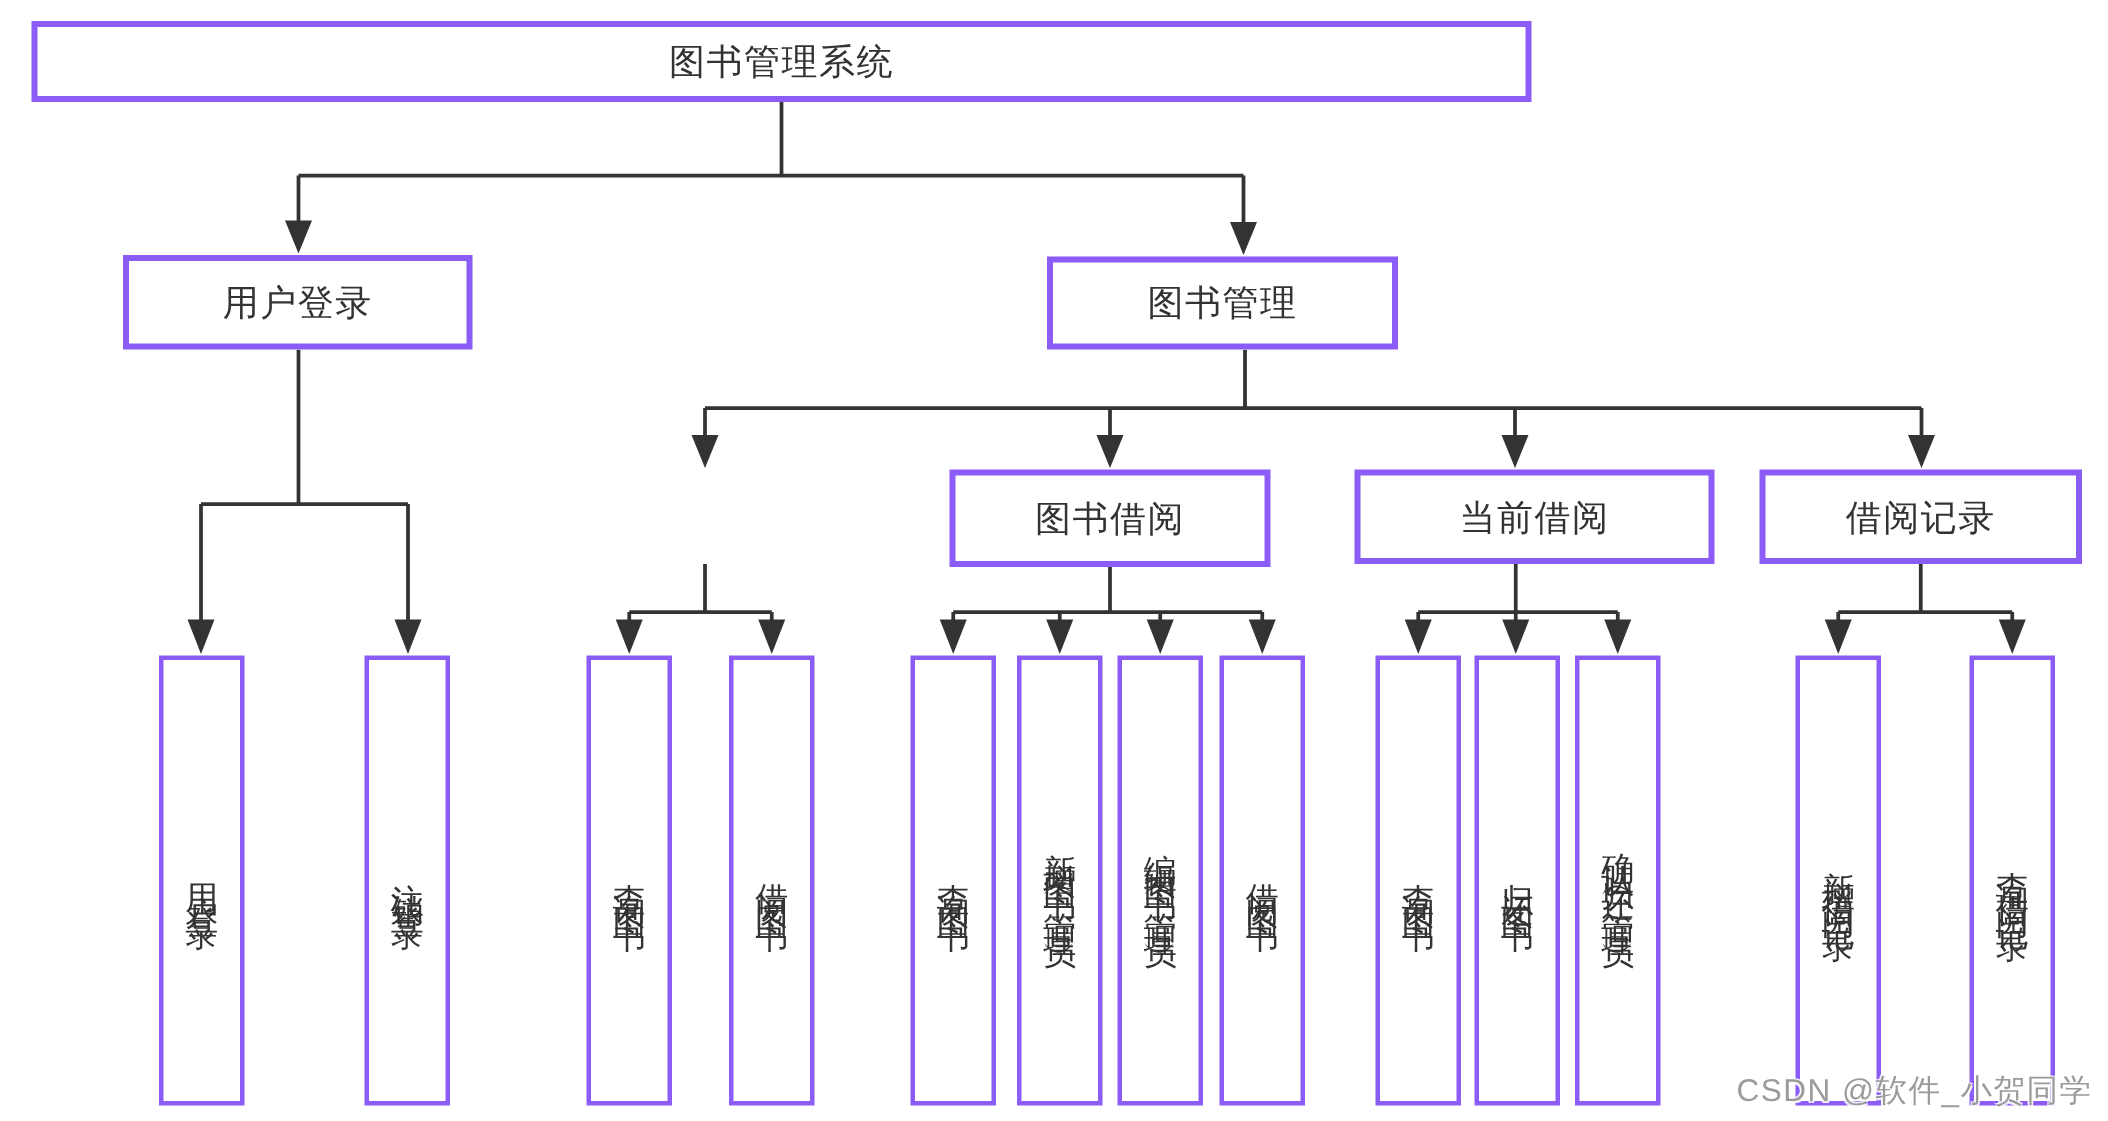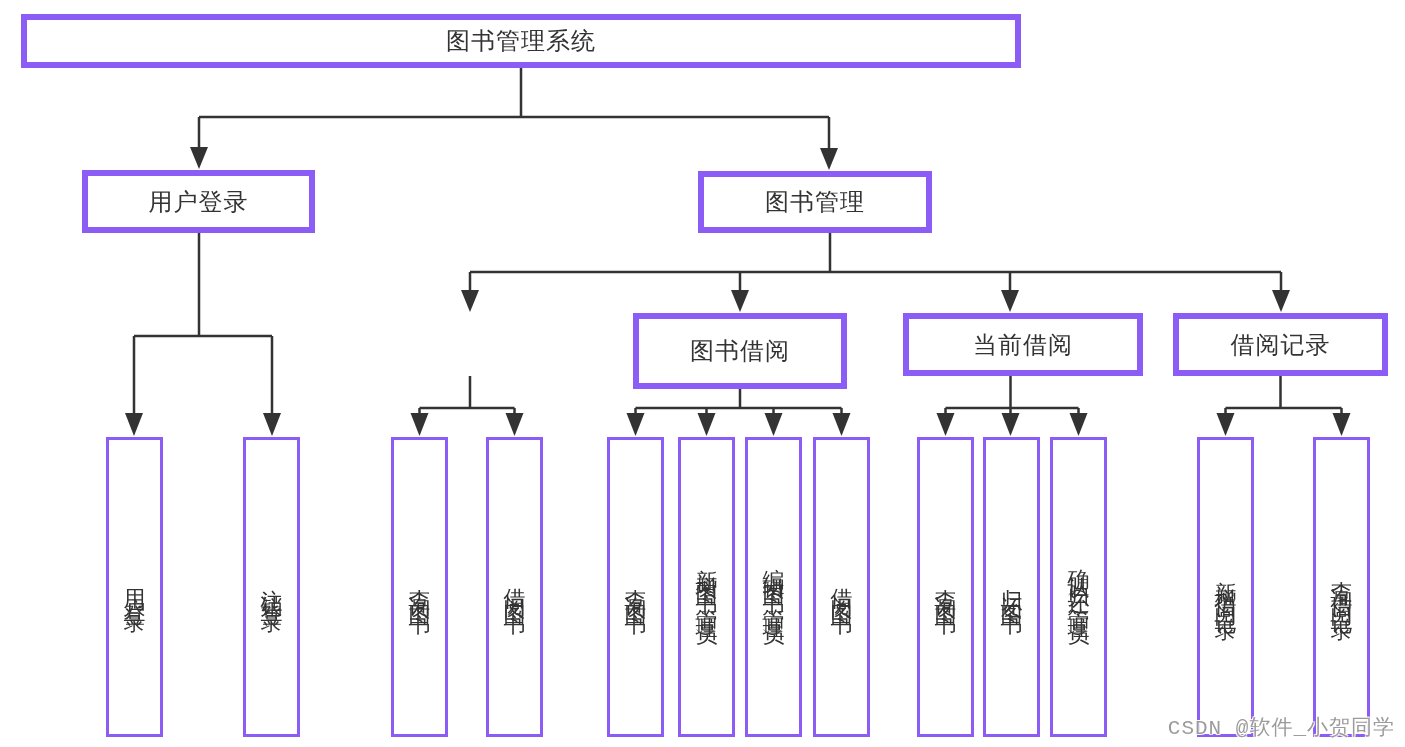--- a/index.html
+++ b/index.html
@@ -9,21 +9,21 @@
     width:1405px;height:747px;
     background:#ffffff;
     font-family:"Liberation Sans","DejaVu Sans",sans-serif;
     overflow:hidden;
   }
   .connectors{position:absolute;left:0;top:0;width:1405px;height:747px;}
   .box{
     position:absolute;
     box-sizing:border-box;
     background:#ffffff;
-    border:6px solid #8b5cf6;
+    border:4px solid #8b5cf6;
     color:#333333;
     display:flex;
     align-items:center;
     justify-content:center;
     z-index:2;
   }
   .hbox{font-size:24px;letter-spacing:1px;}
   .leaf{border-width:3px;}
   .leaf .vtext{
     writing-mode:vertical-rl;
@@ -38,21 +38,20 @@
     right:10px;
     bottom:6px;
     font-size:21px;
     color:#9b9b9b;
     letter-spacing:1px;
     z-index:5;
     text-shadow:-1px -1px 0 rgba(255,255,255,.85),
                  1px -1px 0 rgba(255,255,255,.85),
                 -1px  1px 0 rgba(255,255,255,.85),
                  1px  1px 0 rgba(255,255,255,.85);
-    font-family:Liberation Mono, monospace;
   }
 </style>
 </head>
 <body>
 
 <div class="stage">
 
   <svg class="connectors" viewBox="0 0 1405 747" xmlns="http://www.w3.org/2000/svg">
     <g stroke="#333333" stroke-width="2.5" fill="none">
 
@@ -104,21 +103,21 @@
     <span>图书管理系统</span>
   </div>
 
   <div class="box hbox" style="left:82px;top:170px;width:233px;height:63px;">
     <span>用户登录</span>
   </div>
   <div class="box hbox" style="left:698px;top:171px;width:234px;height:62px;">
     <span>图书管理</span>
   </div>
 
-  <div class="box hbox" style="left:633px;top:313px;width:214px;height:76px;">
+  <div class="box hbox" style="left:633px;top:313px;width:214px;height:65px;">
     <span>图书借阅</span>
   </div>
   <div class="box hbox" style="left:903px;top:313px;width:240px;height:63px;">
     <span>当前借阅</span>
   </div>
   <div class="box hbox" style="left:1173px;top:313px;width:215px;height:63px;">
     <span>借阅记录</span>
   </div>
 
   <div class="box leaf" style="left:106px;top:437px;width:57px;height:300px;">

